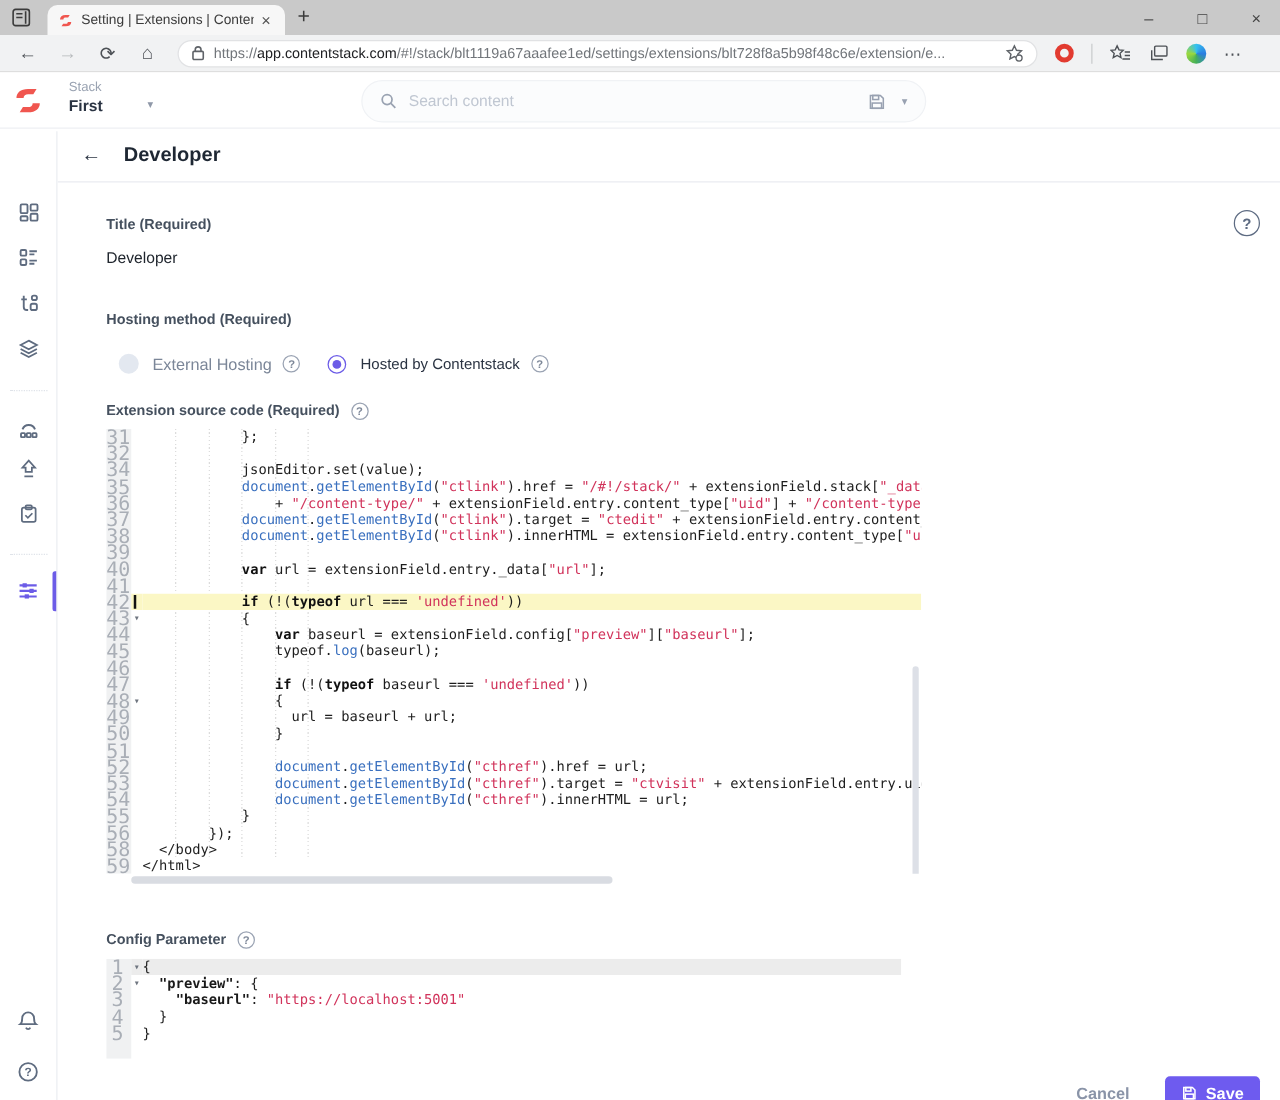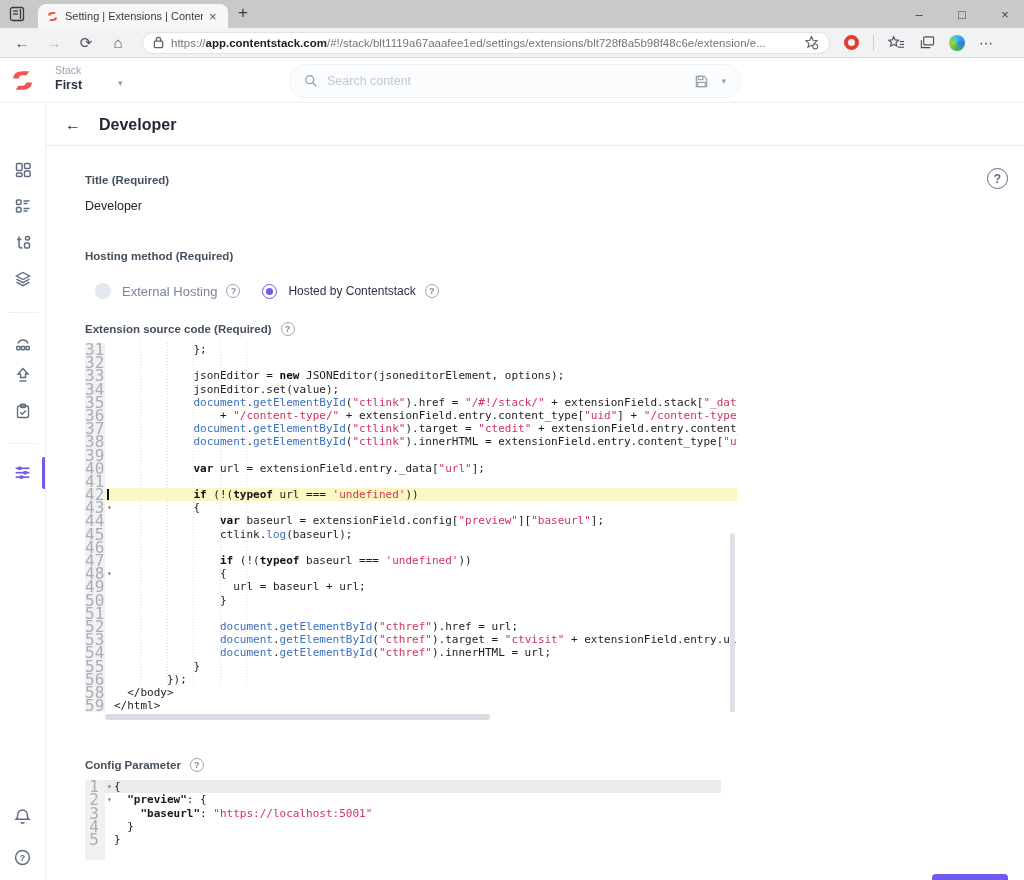--- a/index.html
+++ b/index.html
@@ -15,21 +15,21 @@
   .tab-close { font-size:13px; color:#555; line-height:1; }
   .newtab { position:absolute; left:238px; top:3px; font-size:17px; color:#3b3b3b; }
   .winbtns { position:absolute; right:12px; top:0; height:28px; display:flex; gap:29px; align-items:center; color:#444; font-size:13px; }
   .winbtns span { width:14px; text-align:center; }
 
   .toolbar { position:absolute; left:0; top:28px; width:1024px; height:30px; background:#f1f2f3; border-bottom:1px solid #d8d8d8; display:flex; align-items:center; }
   .nav-ic { width:32px; text-align:center; font-size:15px; color:#4d5156; }
   .nav-ic.dis { color:#b7babc; }
   .urlpill { margin-left:8px; width:688px; height:22px; background:#fff; border:1px solid #e1e2e4; border-radius:11px; display:flex; align-items:center; padding:0 10px; gap:7px; }
   .urltext { font-size:11.5px; color:#71757a; white-space:nowrap; overflow:hidden; flex:1; }
-  .urltext b { color:#202124; font-weight:bold; }
+  .urltext b { color:#202124; font-weight:normal; }
   .tb-right { display:flex; align-items:center; gap:14px; margin-left:14px; }
   .redo { width:15px; height:15px; border-radius:50%; border:4px solid #e23b30; }
   .tb-sep { width:1px; height:16px; background:#c9cbcd; }
   .edge { width:16px; height:16px; border-radius:50%; background:conic-gradient(#35c1f1,#2a7de1,#45b058,#9cd83c,#35c1f1); }
   .dots { font-size:14px; color:#4d5156; letter-spacing:1px; }
 
   
   .app { position:absolute; left:0; top:58px; width:1024px; height:822px; background:#fff; }
   .app-header { position:absolute; left:0; top:0; width:1024px; height:45px; border-bottom:1px solid #eef0f4; background:#fff; z-index:5; }
   .logo { position:absolute; left:9px; top:9px; }
@@ -325,33 +325,32 @@
         <span class="flabel">Extension source code (Required)</span>
         <span class="qmini">?</span>
       </div>
 
       <div class="editor" id="src-editor">
         <div class="gut-rail"></div>
         <div class="guides"></div>
         <div class="vscroll"></div>
       <div class="code-row"><span class="gut">31</span><span class="fold"></span><span class="code"><span class="tk-d">            };</span></span></div>
           <div class="code-row"><span class="gut">32</span><span class="fold"></span><span class="code"></span></div>
-          <div class="code-row"><span class="gut">33</span><span class="fold"></span><span class="code"><span class="tk-d">            jsonEditor = </span><span class="tk-k">new</span><span class="tk-d"> JSONEditor(jsoneditorElement, options);</span></span></div>
           <div class="code-row"><span class="gut">34</span><span class="fold"></span><span class="code"><span class="tk-d">            jsonEditor.set(value);</span></span></div>
           <div class="code-row"><span class="gut">35</span><span class="fold"></span><span class="code"><span class="tk-d">            </span><span class="tk-b">document</span><span class="tk-d">.</span><span class="tk-b">getElementById</span><span class="tk-d">(</span><span class="tk-s">"ctlink"</span><span class="tk-d">).href = </span><span class="tk-s">"/#!/stack/"</span><span class="tk-d"> + extensionField.stack[</span><span class="tk-s">"_data"</span></span></div>
           <div class="code-row"><span class="gut">36</span><span class="fold"></span><span class="code"><span class="tk-d">                + </span><span class="tk-s">"/content-type/"</span><span class="tk-d"> + extensionField.entry.content_type[</span><span class="tk-s">"uid"</span><span class="tk-d">] + </span><span class="tk-s">"/content-type-builder"</span></span></div>
           <div class="code-row"><span class="gut">37</span><span class="fold"></span><span class="code"><span class="tk-d">            </span><span class="tk-b">document</span><span class="tk-d">.</span><span class="tk-b">getElementById</span><span class="tk-d">(</span><span class="tk-s">"ctlink"</span><span class="tk-d">).target = </span><span class="tk-s">"ctedit"</span><span class="tk-d"> + extensionField.entry.content_type[</span></span></div>
           <div class="code-row"><span class="gut">38</span><span class="fold"></span><span class="code"><span class="tk-d">            </span><span class="tk-b">document</span><span class="tk-d">.</span><span class="tk-b">getElementById</span><span class="tk-d">(</span><span class="tk-s">"ctlink"</span><span class="tk-d">).innerHTML = extensionField.entry.content_type[</span><span class="tk-s">"uid"</span></span></div>
           <div class="code-row"><span class="gut">39</span><span class="fold"></span><span class="code"></span></div>
           <div class="code-row"><span class="gut">40</span><span class="fold"></span><span class="code"><span class="tk-d">            </span><span class="tk-k">var</span><span class="tk-d"> url = extensionField.entry._data[</span><span class="tk-s">"url"</span><span class="tk-d">];</span></span></div>
           <div class="code-row"><span class="gut">41</span><span class="fold"></span><span class="code"></span></div>
           <div class="code-row hl-yellow"><span class="gut">42</span><span class="fold"></span><span class="code"><span class="cursor"></span><span class="tk-d">            </span><span class="tk-k">if</span><span class="tk-d"> (!(</span><span class="tk-k">typeof</span><span class="tk-d"> url === </span><span class="tk-s">'undefined'</span><span class="tk-d">))</span></span></div>
           <div class="code-row"><span class="gut">43</span><span class="fold">▾</span><span class="code"><span class="tk-d">            {</span></span></div>
           <div class="code-row"><span class="gut">44</span><span class="fold"></span><span class="code"><span class="tk-d">                </span><span class="tk-k">var</span><span class="tk-d"> baseurl = extensionField.config[</span><span class="tk-s">"preview"</span><span class="tk-d">][</span><span class="tk-s">"baseurl"</span><span class="tk-d">];</span></span></div>
-          <div class="code-row"><span class="gut">45</span><span class="fold"></span><span class="code"><span class="tk-d">                ctlink.</span><span class="tk-b">log</span><span class="tk-d">(baseurl);</span></span></div>
+          <div class="code-row"><span class="gut">45</span><span class="fold"></span><span class="code"><span class="tk-d">                typeof.</span><span class="tk-b">log</span><span class="tk-d">(baseurl);</span></span></div>
           <div class="code-row"><span class="gut">46</span><span class="fold"></span><span class="code"></span></div>
           <div class="code-row"><span class="gut">47</span><span class="fold"></span><span class="code"><span class="tk-d">                </span><span class="tk-k">if</span><span class="tk-d"> (!(</span><span class="tk-k">typeof</span><span class="tk-d"> baseurl === </span><span class="tk-s">'undefined'</span><span class="tk-d">))</span></span></div>
           <div class="code-row"><span class="gut">48</span><span class="fold">▾</span><span class="code"><span class="tk-d">                {</span></span></div>
           <div class="code-row"><span class="gut">49</span><span class="fold"></span><span class="code"><span class="tk-d">                  url = baseurl + url;</span></span></div>
           <div class="code-row"><span class="gut">50</span><span class="fold"></span><span class="code"><span class="tk-d">                }</span></span></div>
           <div class="code-row"><span class="gut">51</span><span class="fold"></span><span class="code"></span></div>
           <div class="code-row"><span class="gut">52</span><span class="fold"></span><span class="code"><span class="tk-d">                </span><span class="tk-b">document</span><span class="tk-d">.</span><span class="tk-b">getElementById</span><span class="tk-d">(</span><span class="tk-s">"cthref"</span><span class="tk-d">).href = url;</span></span></div>
           <div class="code-row"><span class="gut">53</span><span class="fold"></span><span class="code"><span class="tk-d">                </span><span class="tk-b">document</span><span class="tk-d">.</span><span class="tk-b">getElementById</span><span class="tk-d">(</span><span class="tk-s">"cthref"</span><span class="tk-d">).target = </span><span class="tk-s">"ctvisit"</span><span class="tk-d"> + extensionField.entry.uid;</span></span></div>
           <div class="code-row"><span class="gut">54</span><span class="fold"></span><span class="code"><span class="tk-d">                </span><span class="tk-b">document</span><span class="tk-d">.</span><span class="tk-b">getElementById</span><span class="tk-d">(</span><span class="tk-s">"cthref"</span><span class="tk-d">).innerHTML = url;</span></span></div>
           <div class="code-row"><span class="gut">55</span><span class="fold"></span><span class="code"><span class="tk-d">            }</span></span></div>

